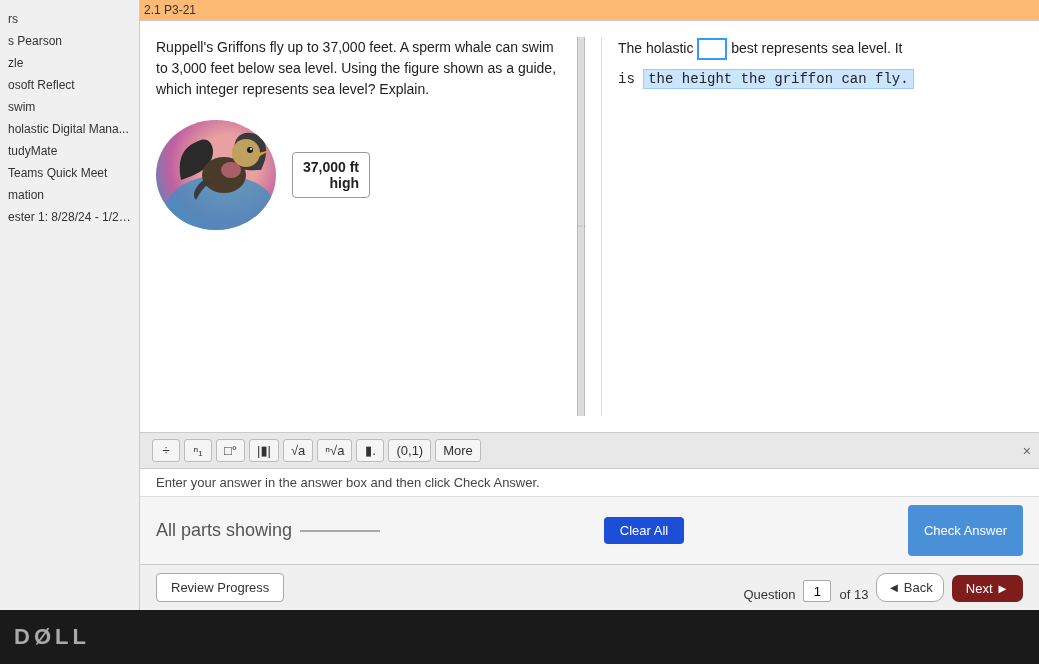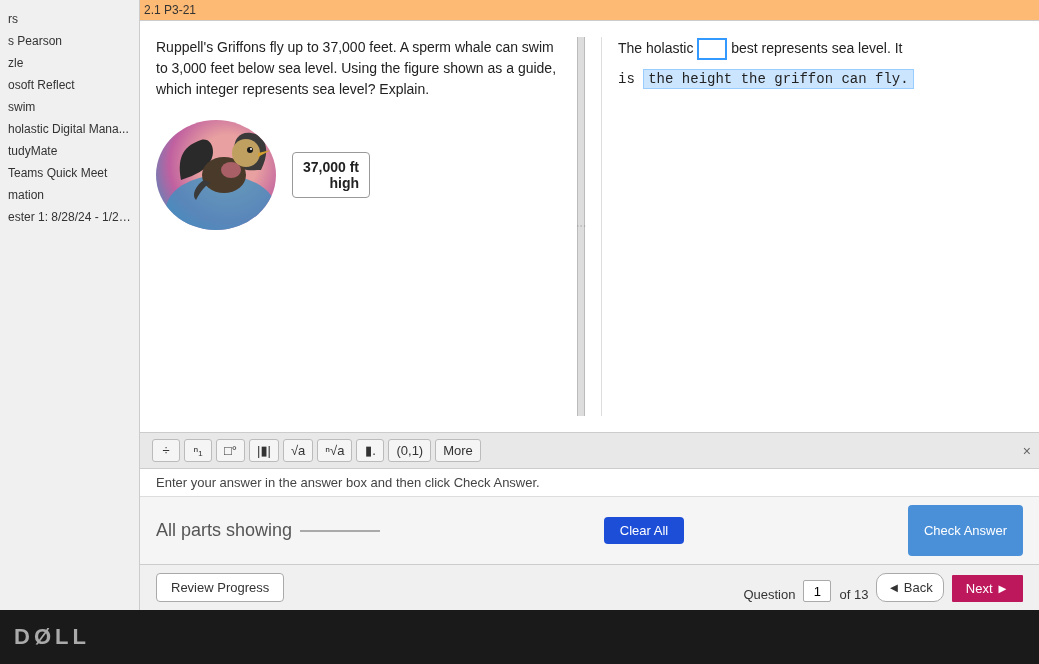--- a/index.html
+++ b/index.html
@@ -284,24 +284,24 @@
       border-radius: 10px;
       padding: 6px 10px;
       font-size: 13px;
       cursor: pointer;
       display: flex;
       align-items: center;
       gap: 4px;
     }
 
     .btn-next {
-      background: #be185d;
+      background: #7f1d1d;
       color: white;
       border: none;
-      border-radius: 1px;
+      border-radius: 7px;
       padding: 6px 14px;
       font-size: 13px;
       cursor: pointer;
       display: flex;
       align-items: center;
       gap: 4px;
     }
 
     
     .dell-bar {

